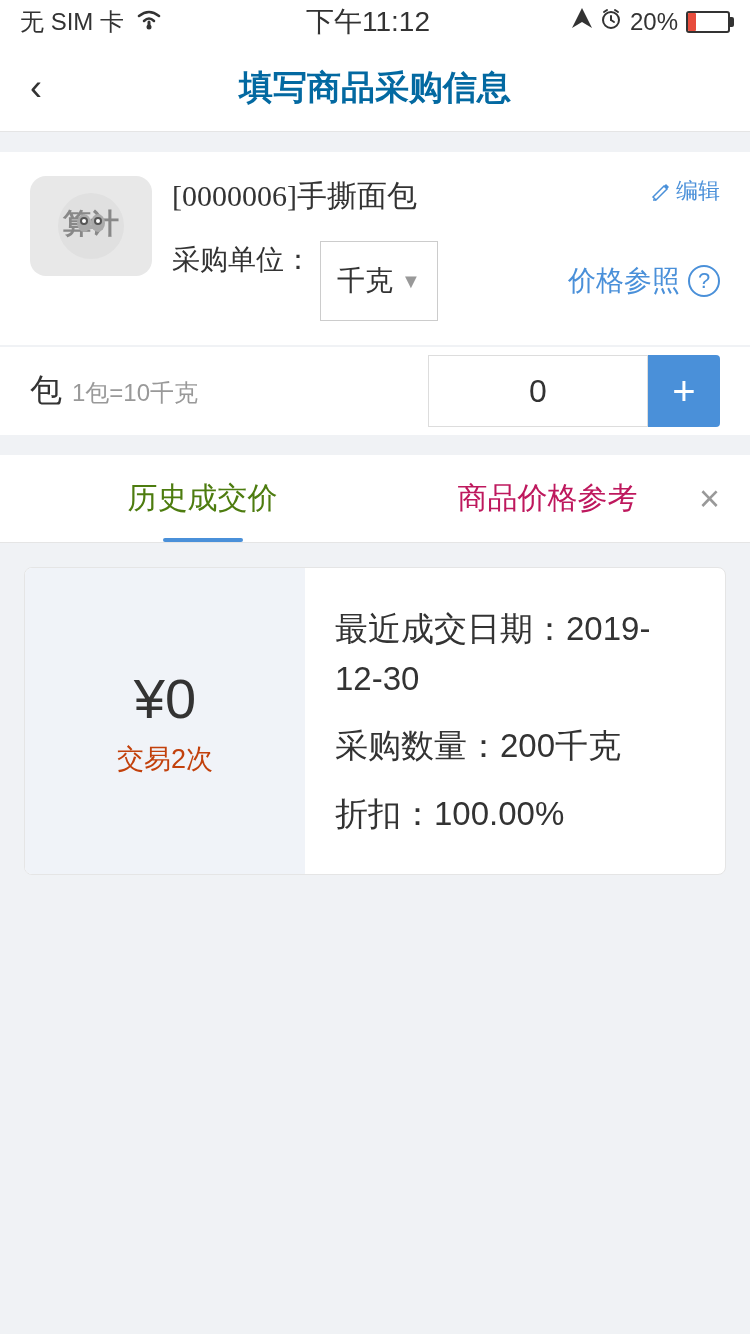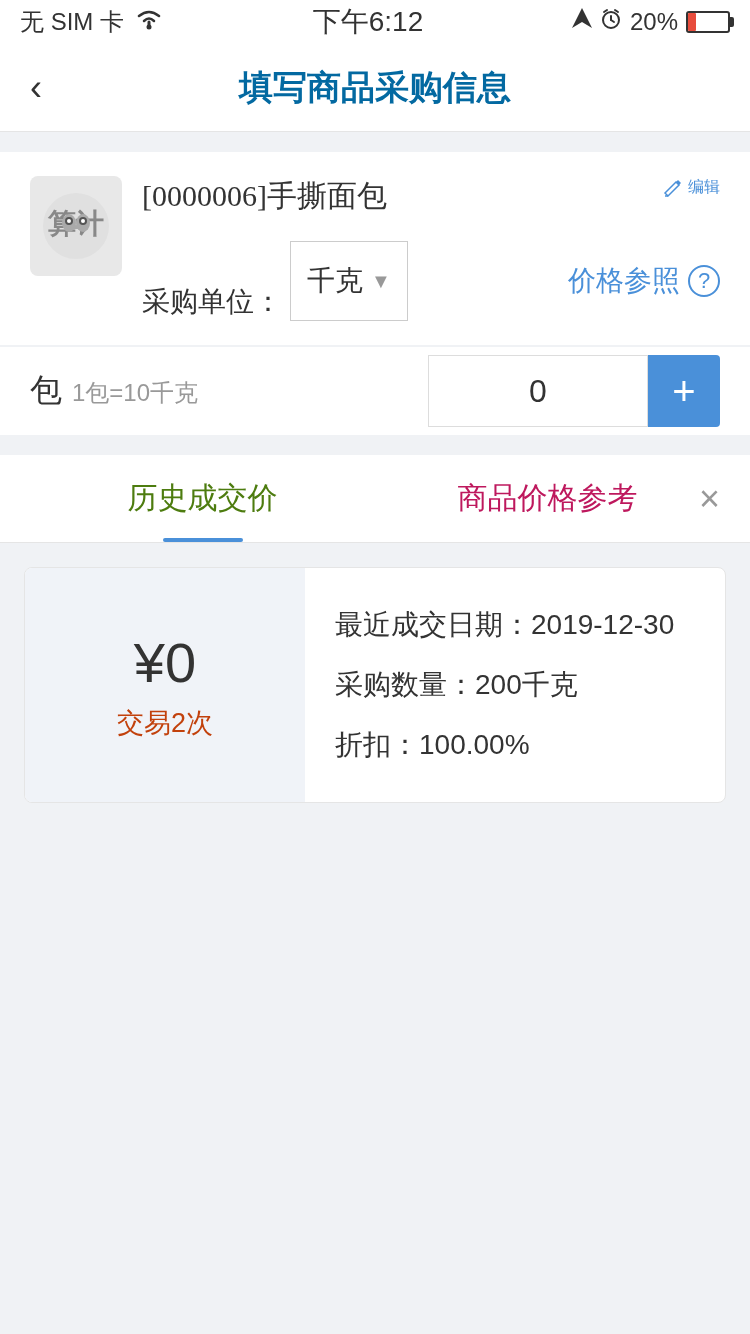--- a/index.html
+++ b/index.html
@@ -78,24 +78,24 @@
       background: #fff;
       padding: 24px 30px;
       margin-top: 20px;
     }
     .product-header {
       display: flex;
       align-items: flex-start;
       gap: 20px;
     }
     .product-thumb {
-      width: 92px;
+      width: 122px;
       height: 100px;
       background: #e8e8e8;
-      border-radius: 8px;
+      border-radius: 16px;
       display: flex;
       align-items: center;
       justify-content: center;
       flex-shrink: 0;
       overflow: hidden;
     }
     .owl-icon {
       width: 70px;
       height: 70px;
       position: relative;
@@ -108,21 +108,21 @@
       justify-content: space-between;
       align-items: flex-start;
     }
     .product-name {
       font-size: 30px;
       color: #333;
       font-weight: 500;
       font-family: Liberation Serif, serif;
     }
     .edit-btn {
-      font-size: 16px;
+      font-size: 22px;
       color: #4a90d9;
       display: flex;
       align-items: center;
       gap: 4px;
       white-space: nowrap;
     }
     .purchase-unit-row {
       display: flex;
       align-items: center;
       justify-content: space-between;
@@ -299,21 +299,21 @@
     }
     .history-right {
       flex: 1;
       padding: 36px 30px;
       display: flex;
       flex-direction: column;
       justify-content: center;
       gap: 18px;
     }
     .history-detail-row {
-      font-size: 28px;
+      font-size: 33px;
       color: #333;
       line-height: 1.5;
     }
 
     
     .content-area {
       background: #f0f2f5;
       min-height: 600px;
     }
   </style>
@@ -325,21 +325,21 @@
     <span>无 SIM 卡</span>
     <span>
       <svg width="30" height="22" viewBox="0 0 30 22">
         <path d="M15 18 Q15 14 15 14" stroke="#333" stroke-width="3" fill="none" stroke-linecap="round"></path>
         <path d="M10 13 Q15 8 20 13" stroke="#333" stroke-width="2.5" fill="none" stroke-linecap="round"></path>
         <path d="M5 8 Q15 0 25 8" stroke="#333" stroke-width="2.5" fill="none" stroke-linecap="round"></path>
         <circle cx="15" cy="19" r="2.5" fill="#333"></circle>
       </svg>
     </span>
   </div>
-  <div class="status-center">下午6:12</div>
+  <div class="status-center">下午11:12</div>
   <div class="status-right">
     <span>
       <svg width="20" height="22" viewBox="0 0 20 22" fill="#333">
         <polygon points="10,0 20,20 10,14 0,20" fill="#333"></polygon>
       </svg>
     </span>
     <span>
       <svg width="22" height="22" viewBox="0 0 22 22">
         <circle cx="11" cy="12" r="8" stroke="#333" stroke-width="2" fill="none"></circle>
         <line x1="11" y1="8" x2="11" y2="12" stroke="#333" stroke-width="2" stroke-linecap="round"></line>
@@ -383,21 +383,21 @@
         <span class="edit-btn">
           <svg width="22" height="22" viewBox="0 0 22 22">
             <path d="M3 17 L14 6 L17 9 L6 20 Z" fill="none" stroke="#4a90d9" stroke-width="1.5"></path>
             <path d="M14 6 L16 4 L19 7 L17 9 Z" fill="#4a90d9"></path>
             <line x1="3" y1="20" x2="6" y2="20" stroke="#4a90d9" stroke-width="1.5"></line>
           </svg>
           <span>编辑</span>
         </span>
       </div>
       <div class="purchase-unit-row">
-        <div style="display:flex;align-items:flex-end;gap:8px;">
+        <div style="display:flex;align-items:flex-start;gap:8px;">
           <span class="unit-label">采购单位：</span>
           <div class="unit-select">
             <span>千克</span>
             <span class="unit-chevron">▼</span>
           </div>
         </div>
         <div class="price-ref">
           <span>价格参照</span>
           <div class="price-ref-help">
             <span>?</span>

